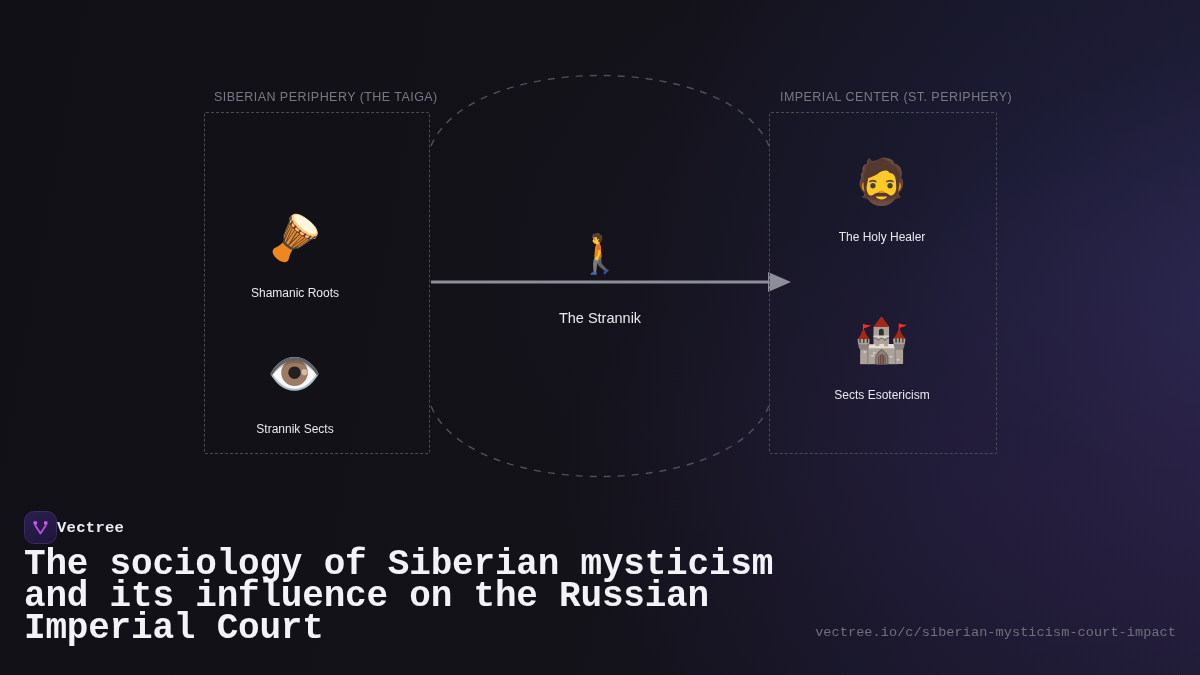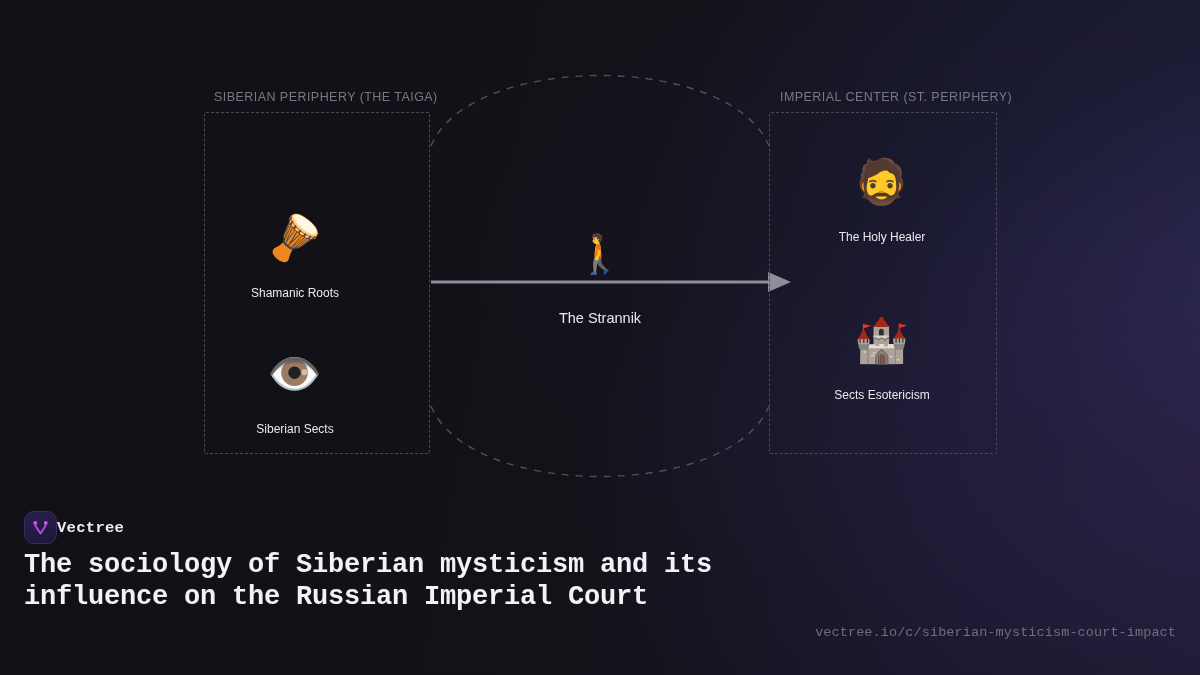--- a/index.html
+++ b/index.html
@@ -134,21 +134,21 @@
     color: #eceaf2;
     letter-spacing: 0.3px;
   }
   #headline {
     position: absolute;
     left: 24px;
     top: 69px;
     width: 790px;
     font-family: "Liberation Mono", "DejaVu Sans Mono", monospace;
     font-weight: bold;
-    font-size: 27px;
+    font-size: 36px;
     line-height: 32px;
     color: #f3f2f7;
     letter-spacing: -0.2px;
   }
   #url {
     position: absolute;
     right: 24px;
     top: 145px;
     font-family: Liberation Mono, monospace;
     font-size: 13.5px;
@@ -179,21 +179,21 @@
     <div class="group-label left">SIBERIAN PERIPHERY (THE TAIGA)</div>
     <div class="group-label right">IMPERIAL CENTER (ST. PERIPHERY)</div>
 
     <div class="node" id="node-shamanic">
       <span class="emoji">🪘</span>
       <span class="node-label">Shamanic Roots</span>
     </div>
 
     <div class="node" id="node-ecstatic">
       <span class="emoji">👁️</span>
-      <span class="node-label">Siberian Sects</span>
+      <span class="node-label">Strannik Sects</span>
     </div>
 
     <div class="node" id="node-strannik">
       <span class="emoji">🚶</span>
       <span class="node-label">The Strannik</span>
     </div>
 
     <div class="node" id="node-healer">
       <span class="emoji">🧔</span>
       <span class="node-label">The Holy Healer</span>

